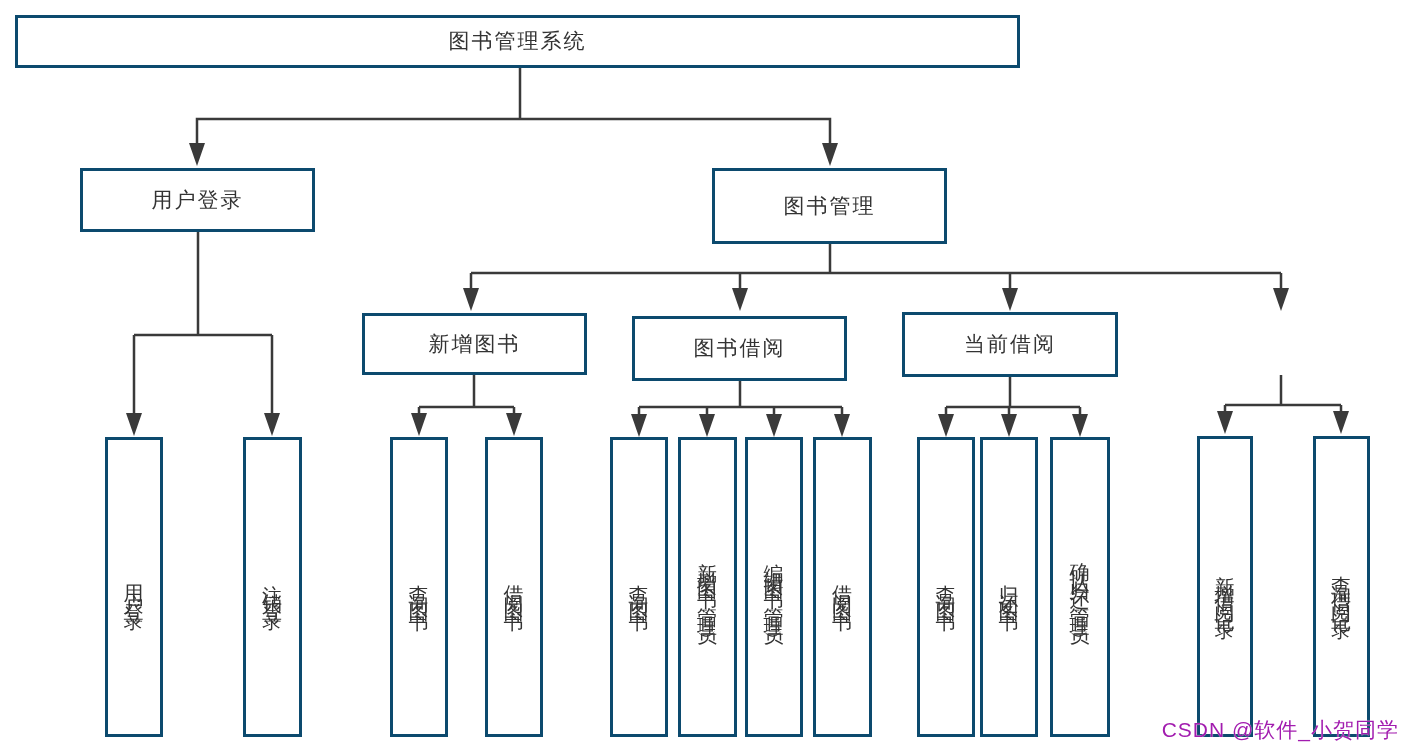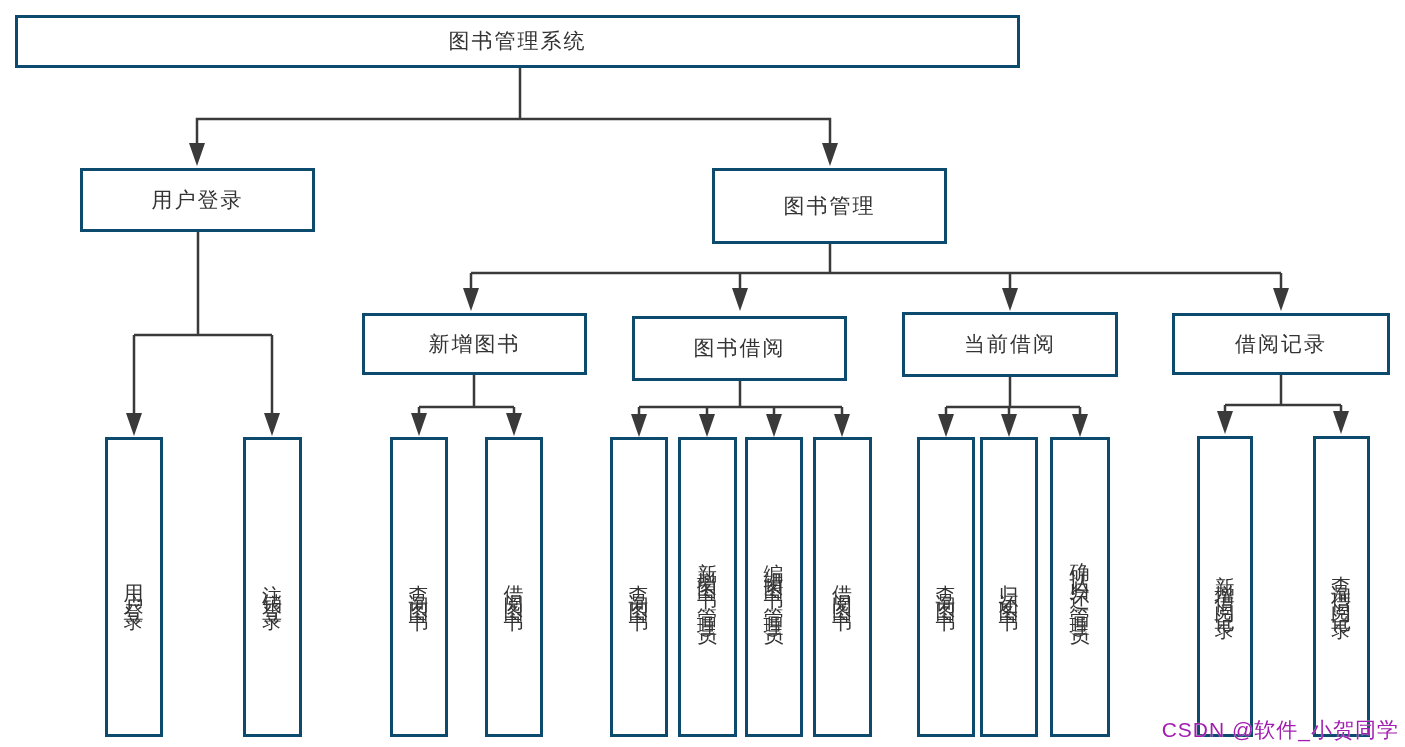--- a/index.html
+++ b/index.html
@@ -91,23 +91,20 @@
 
   <div class="node h" style="left:362px;top:313px;width:225px;height:62px">
     <span>新增图书</span>
   </div>
   <div class="node h" style="left:632px;top:316px;width:215px;height:65px">
     <span>图书借阅</span>
   </div>
   <div class="node h" style="left:902px;top:312px;width:216px;height:65px">
     <span>当前借阅</span>
   </div>
-  <div class="node h" style="left:1172px;top:313px;width:218px;height:62px">
-    <span>借阅记录</span>
-  </div>
 
   <div class="node v" style="left:105px;top:437px;width:58px;height:300px">
     <span class="vt">用户登录</span>
   </div>
   <div class="node v" style="left:243px;top:437px;width:59px;height:300px">
     <span class="vt">注销登录</span>
   </div>
 
   <div class="node v" style="left:390px;top:437px;width:58px;height:300px">
     <span class="vt">查询图书</span>

